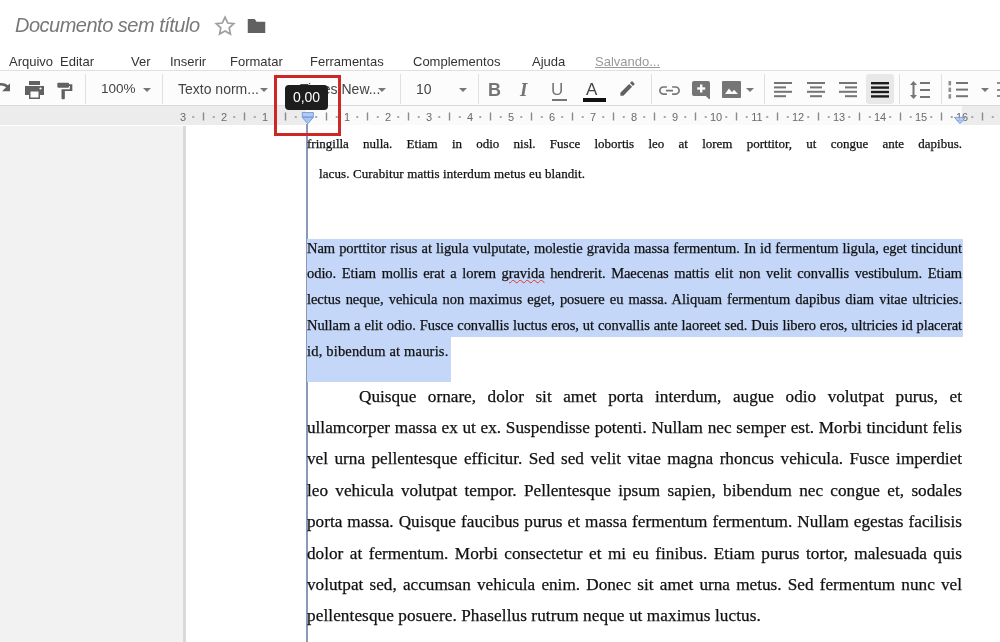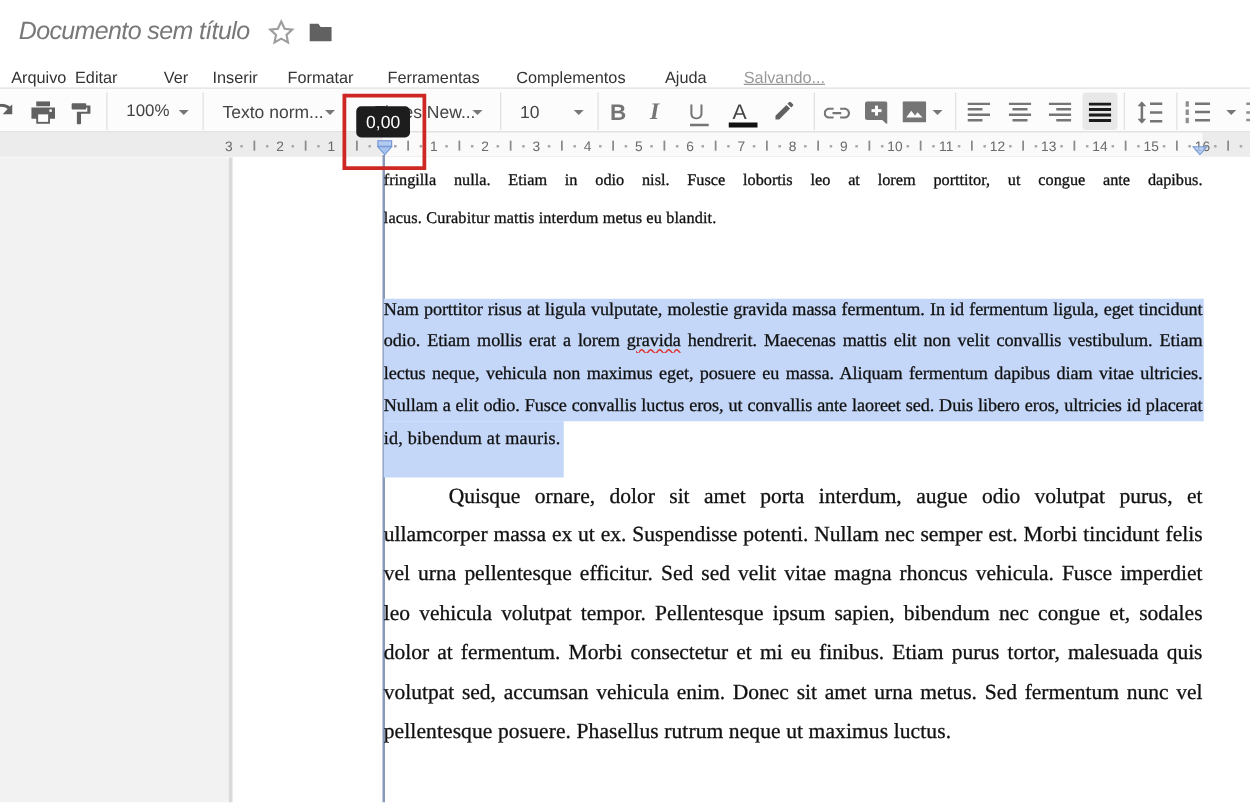--- a/index.html
+++ b/index.html
@@ -276,38 +276,39 @@
     <path d="M4.5 10.4h11l-5.5 6.4z" fill="#a9c4f1" stroke="#7296d2" stroke-width="0.9" fill-opacity="0.8"></path>
   </svg>
 
   <div class="abs" id="docarea"></div>
   <div class="abs" id="graypanel"></div>
   <div class="abs" id="pageedge"></div>
   <div class="abs" id="guideline"></div>
 
   <div class="serif doc1" style="top:128.8px;">
     <div class="jline">fringilla nulla. Etiam in odio nisl. Fusce lobortis leo at lorem porttitor, ut congue ante dapibus.</div>
-    <div style="letter-spacing:0.11px;">lacus. Curabitur mattis interdum metus eu blandit.</div>
+    <div style="letter-spacing:0.11px;margin-left:12px;">lacus. Curabitur mattis interdum metus eu blandit.</div>
   </div>
 
   <div class="abs" style="left:307px; top:238.5px; width:656px; height:98px; background:#c4d7f8;"></div>
   <div class="abs" style="left:307px; top:336.5px; width:144px; height:45.5px; background:#c4d7f8;"></div>
   <div class="serif doc2" style="top:235.7px;">
     <div class="jline">Nam porttitor risus at ligula vulputate, molestie gravida massa fermentum. In id fermentum ligula, eget tincidunt</div>
     <div class="jline">odio. Etiam mollis erat a lorem <span style="text-decoration:underline wavy #e03030 1px;">gravida</span> hendrerit. Maecenas mattis elit non velit convallis vestibulum. Etiam</div>
     <div class="jline">lectus neque, vehicula non maximus eget, posuere eu massa. Aliquam fermentum dapibus diam vitae ultricies.</div>
     <div class="jline">Nullam a elit odio. Fusce convallis luctus eros, ut convallis ante laoreet sed. Duis libero eros, ultricies id placerat</div>
     <div style="letter-spacing:0.18px;">id, bibendum at mauris.</div>
   </div>
 
   <div class="serif doc3" style="top:380.5px;">
     <div class="jline" style="padding-left:52px;">Quisque ornare, dolor sit amet porta interdum, augue odio volutpat purus, et</div>
     <div class="jline">ullamcorper massa ex ut ex. Suspendisse potenti. Nullam nec semper est. Morbi tincidunt felis</div>
     <div class="jline">vel urna pellentesque efficitur. Sed sed velit vitae magna rhoncus vehicula. Fusce imperdiet</div>
     <div class="jline">leo vehicula volutpat tempor. Pellentesque ipsum sapien, bibendum nec congue et, sodales</div>
+    <div class="jline">porta massa. Quisque faucibus purus et massa fermentum fermentum. Nullam egestas facilisis</div>
     <div class="jline">dolor at fermentum. Morbi consectetur et mi eu finibus. Etiam purus tortor, malesuada quis</div>
     <div class="jline">volutpat sed, accumsan vehicula enim. Donec sit amet urna metus. Sed fermentum nunc vel</div>
     <div style="letter-spacing:0.09px;">pellentesque posuere. Phasellus rutrum neque ut maximus luctus.</div>
   </div>
 
   <div class="abs" id="redbox"></div>
   <div class="abs" id="tooltip">0,00</div>
 
 </div>
 

